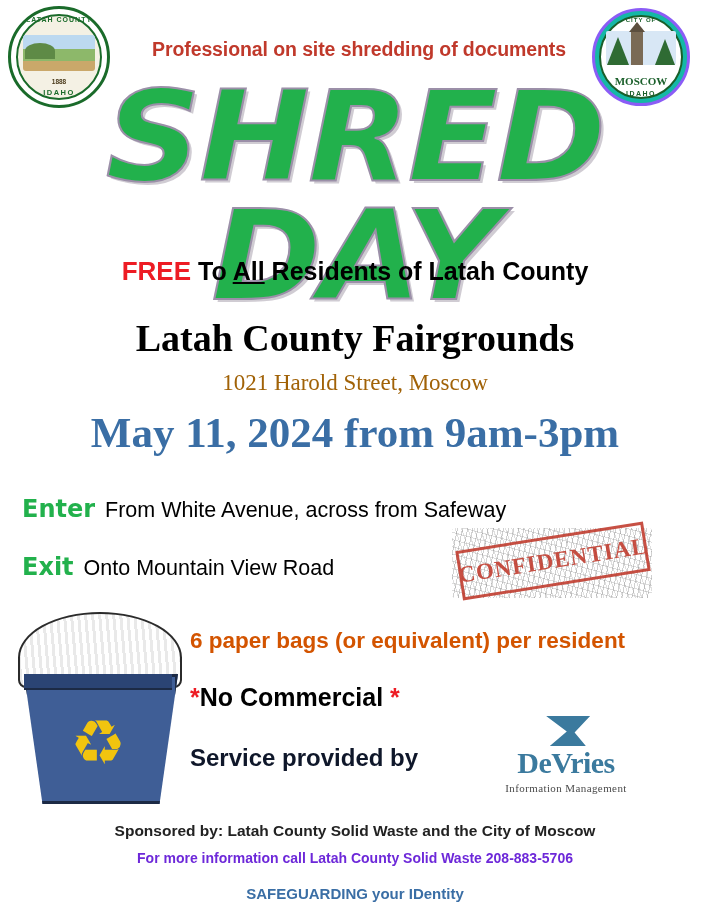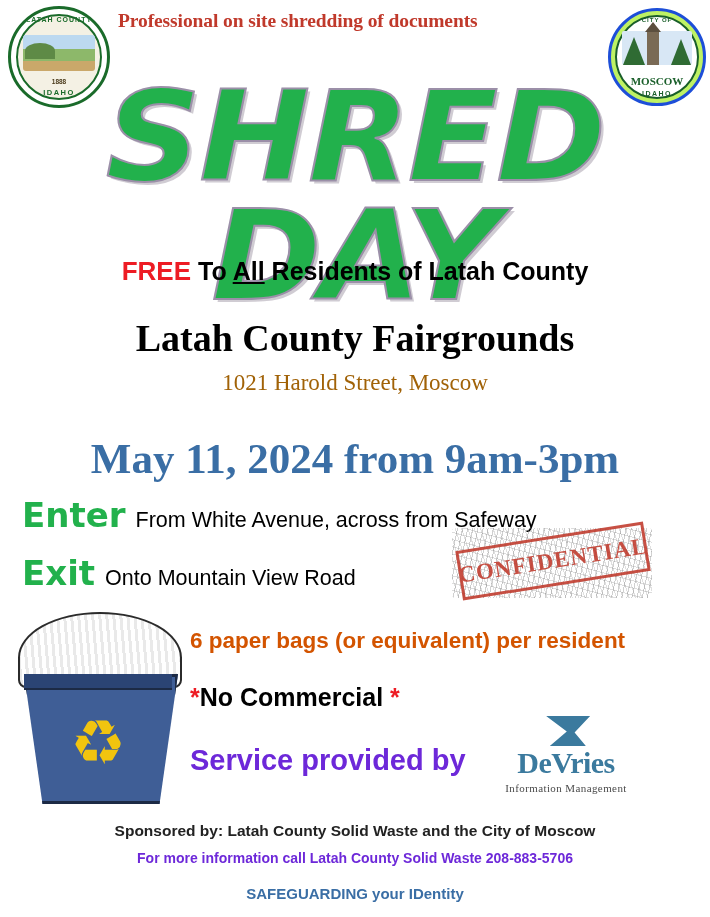--- a/index.html
+++ b/index.html
@@ -25,25 +25,25 @@
   
   .top-row {
     position: absolute;
     top: 6px;
     left: 0;
     width: 710px;
     height: 92px;
   }
   .headline-top {
     position: absolute;
-    top: 4px;
+    top: 32px;
     left: 118px;
     width: 482px;
-    text-align: left;
-    font-family: Liberation Serif, serif;
+    text-align: center;
+    font-family: Liberation Sans, sans-serif;
     font-weight: bold;
     font-size: 19.5px;
     color: #c0392b;
     letter-spacing: -0.1px;
   }
 
   
   .seal {
     position: absolute;
     border-radius: 50%;
@@ -110,25 +110,25 @@
     left: 0;
     width: 100%;
     text-align: center;
     font-size: 6.5px;
     font-weight: bold;
     color: #4a3a1a;
   }
 
   .seal-moscow {
     top: 8px;
-    right: 4px;
+    right: 20px;
     width: 92px;
     height: 92px;
-    border: 3px solid #1d4ed8;
-    background: #bef264;
+    border: 3px solid #8b5cf6;
+    background: #14b8a6;
   }
   .seal-moscow .ring {
     position: absolute;
     inset: 4px;
     border-radius: 50%;
     border: 2px solid #1a5f2a;
     background: #ffffff;
   }
   .seal-moscow .sky {
     position: absolute;
@@ -271,21 +271,20 @@
   .datetime {
     position: absolute;
     top: 408px;
     left: 0;
     width: 710px;
     text-align: center;
     font-family: "Liberation Serif", serif;
     font-weight: bold;
     font-size: 43px;
     color: #3a6ea5;
-    margin-top: 26px;
   }
 
   
   .enter-row {
     position: absolute;
     top: 495px;
     left: 22px;
     width: 660px;
     display: flex;
     align-items: baseline;
@@ -294,21 +293,21 @@
     position: absolute;
     top: 553px;
     left: 22px;
     width: 660px;
     display: flex;
     align-items: baseline;
   }
   .kw {
     font-family: "DejaVu Sans", sans-serif;
     font-weight: bold;
-    font-size: 34px;
+    font-size: 24px;
     color: #22b14c;
     margin-right: 10px;
     white-space: nowrap;
   }
   .kw-text {
     font-size: 21.5px;
     color: #000;
   }
 
   
@@ -418,23 +417,23 @@
     color: #000;
   }
   .nocommercial .star {
     color: #ed1c24;
   }
   .service-line {
     position: absolute;
     top: 744px;
     left: 190px;
     width: 280px;
-    font-size: 29px;
-    font-weight: bold;
-    color: #6d28d9;
+    font-size: 24px;
+    font-weight: bold;
+    color: #0f172a;
   }
 
   
   .devries {
     position: absolute;
     top: 716px;
     left: 476px;
     width: 180px;
     height: 74px;
     text-align: center;

